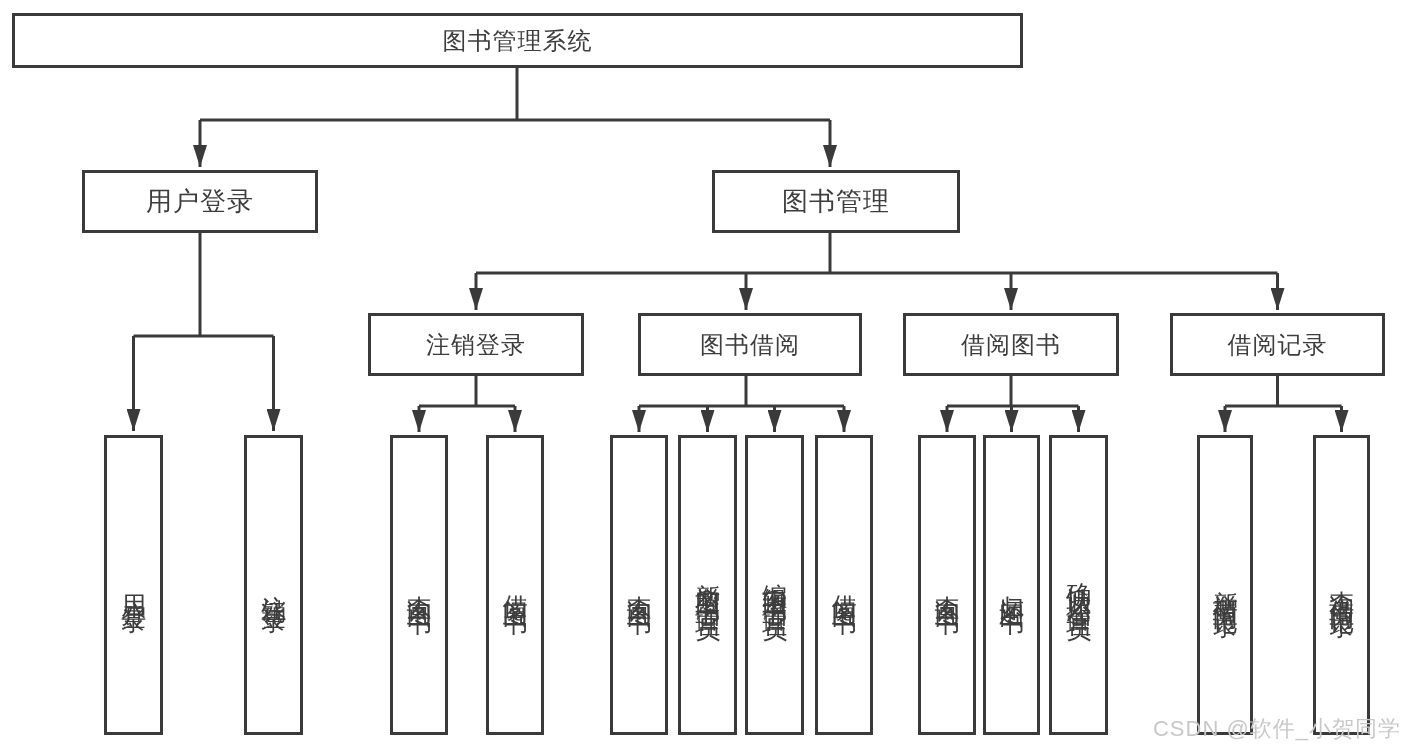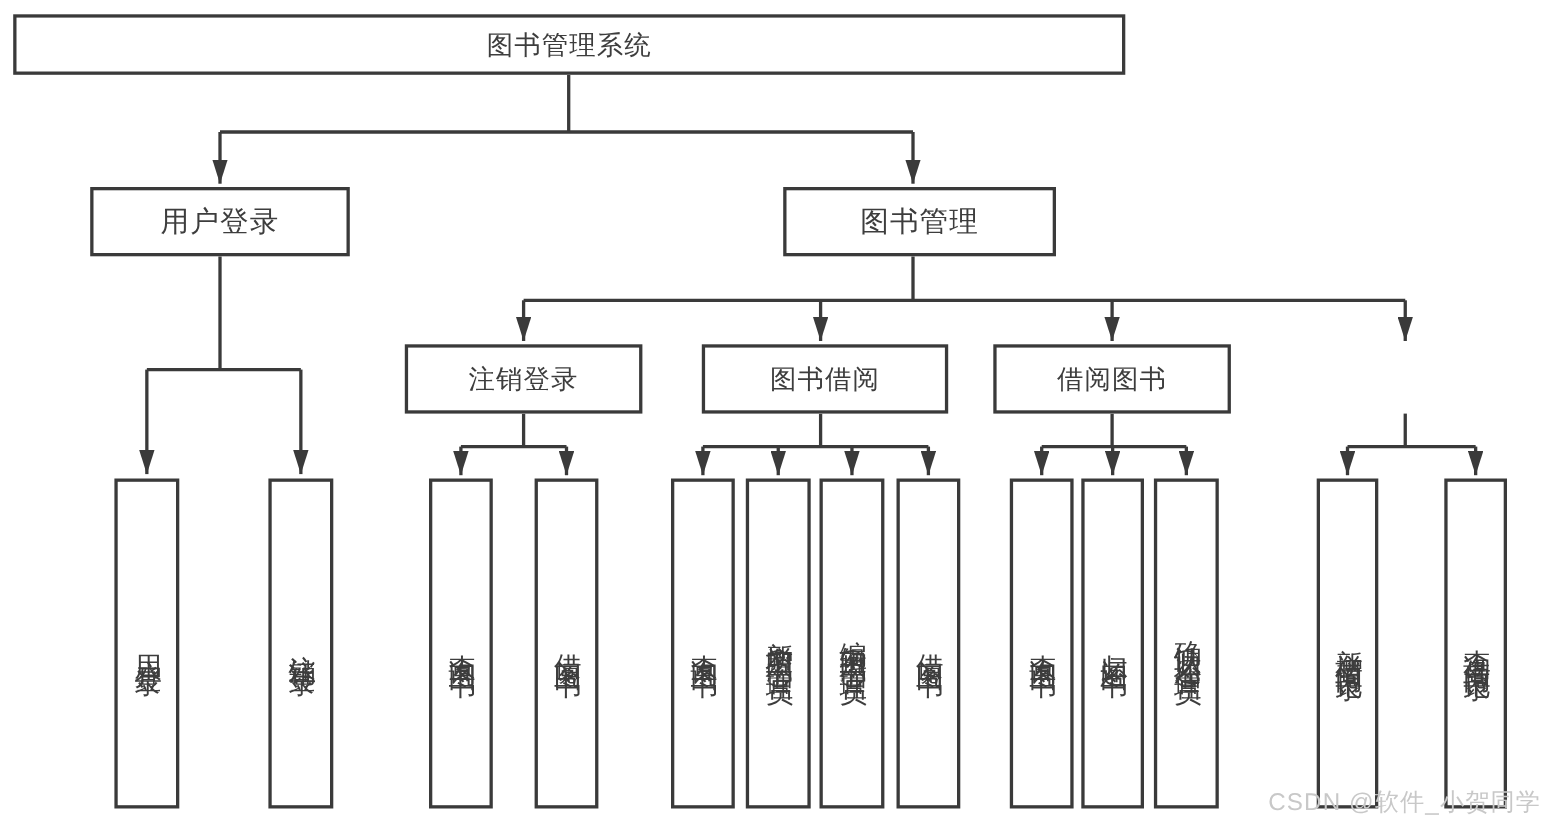--- a/index.html
+++ b/index.html
@@ -116,20 +116,21 @@
   </svg>
 
   <div class="node root" style="left:12px;top:13px;width:1011px;height:55px;">图书管理系统</div>
 
   <div class="node lvl2" style="left:82px;top:170px;width:236px;height:63px;">用户登录</div>
   <div class="node lvl2" style="left:712px;top:170px;width:248px;height:63px;">图书管理</div>
 
   <div class="node lvl3" style="left:368px;top:313px;width:216px;height:63px;">注销登录</div>
   <div class="node lvl3" style="left:638px;top:313px;width:224px;height:63px;">图书借阅</div>
   <div class="node lvl3" style="left:903px;top:313px;width:216px;height:63px;">借阅图书</div>
+  <div class="node lvl3" style="left:1170px;top:313px;width:215px;height:63px;">借阅记录</div>
 
   <div class="node leaf" style="left:104px;top:435px;width:59px;height:300px;">
     <span>用户登录</span>
   </div>
   <div class="node leaf" style="left:244px;top:435px;width:59px;height:300px;">
     <span>注销登录</span>
   </div>
 
   <div class="node leaf" style="left:390px;top:435px;width:58px;height:300px;">
     <span>查询图书</span>

